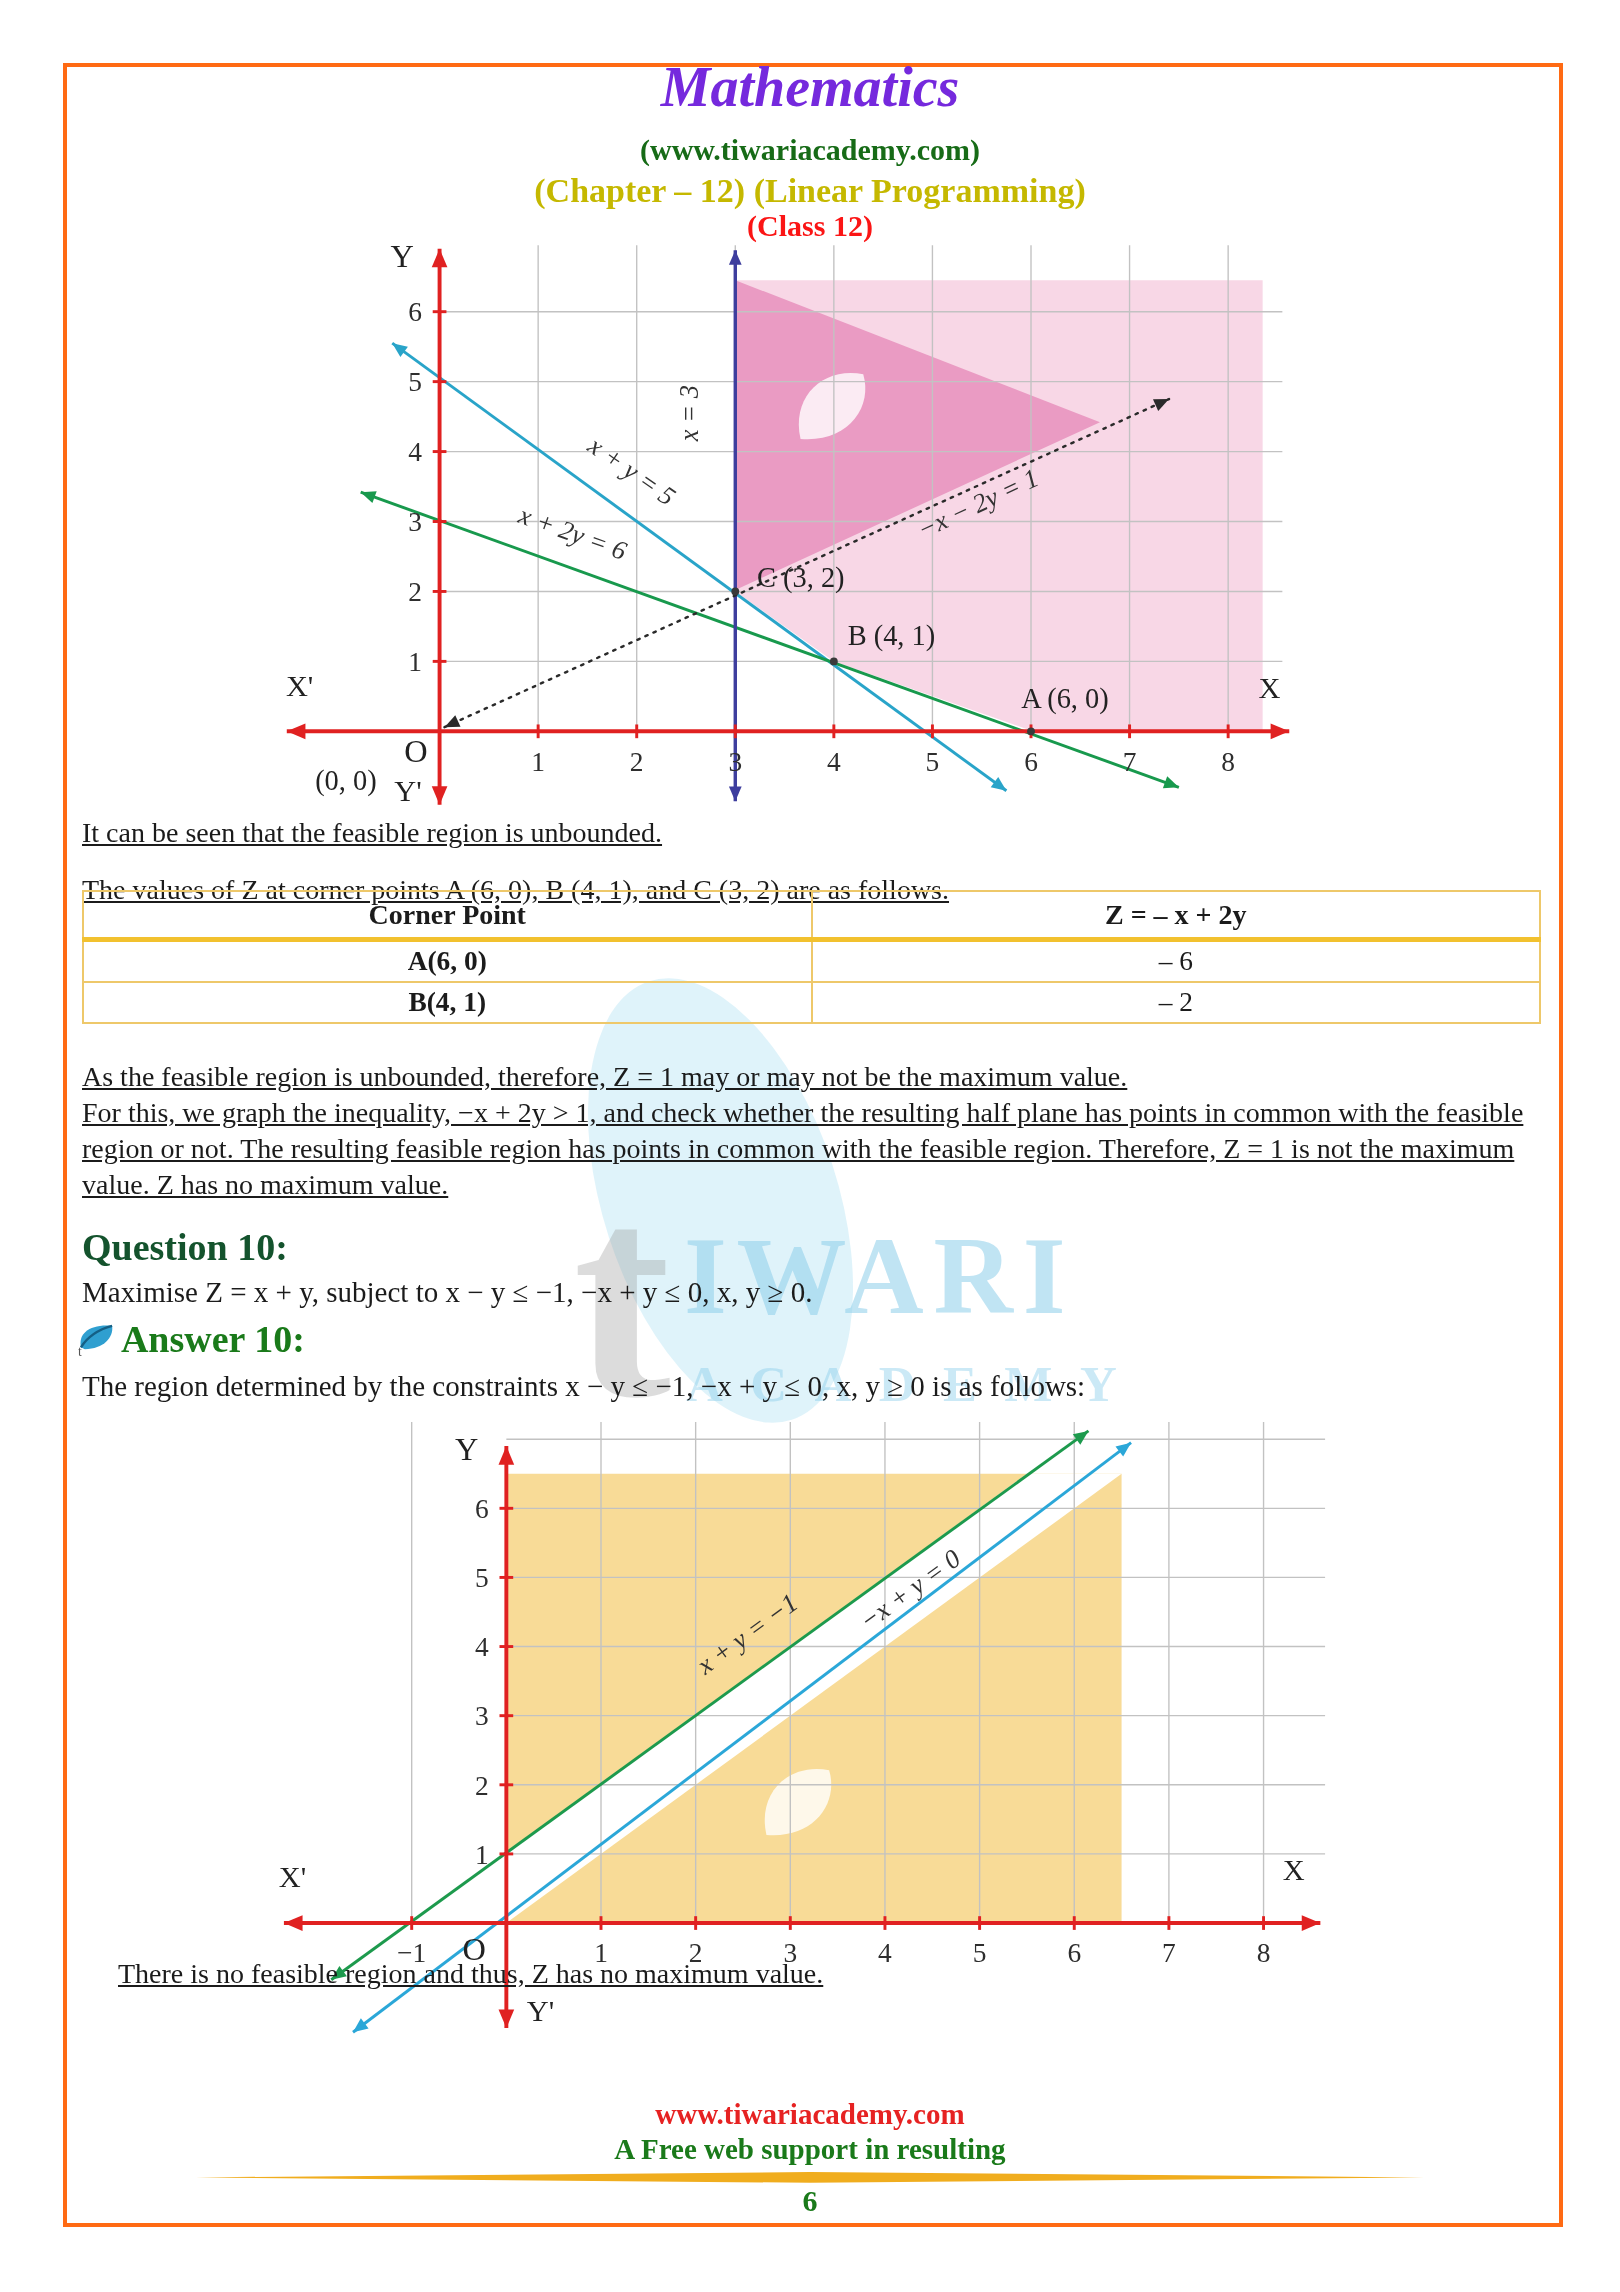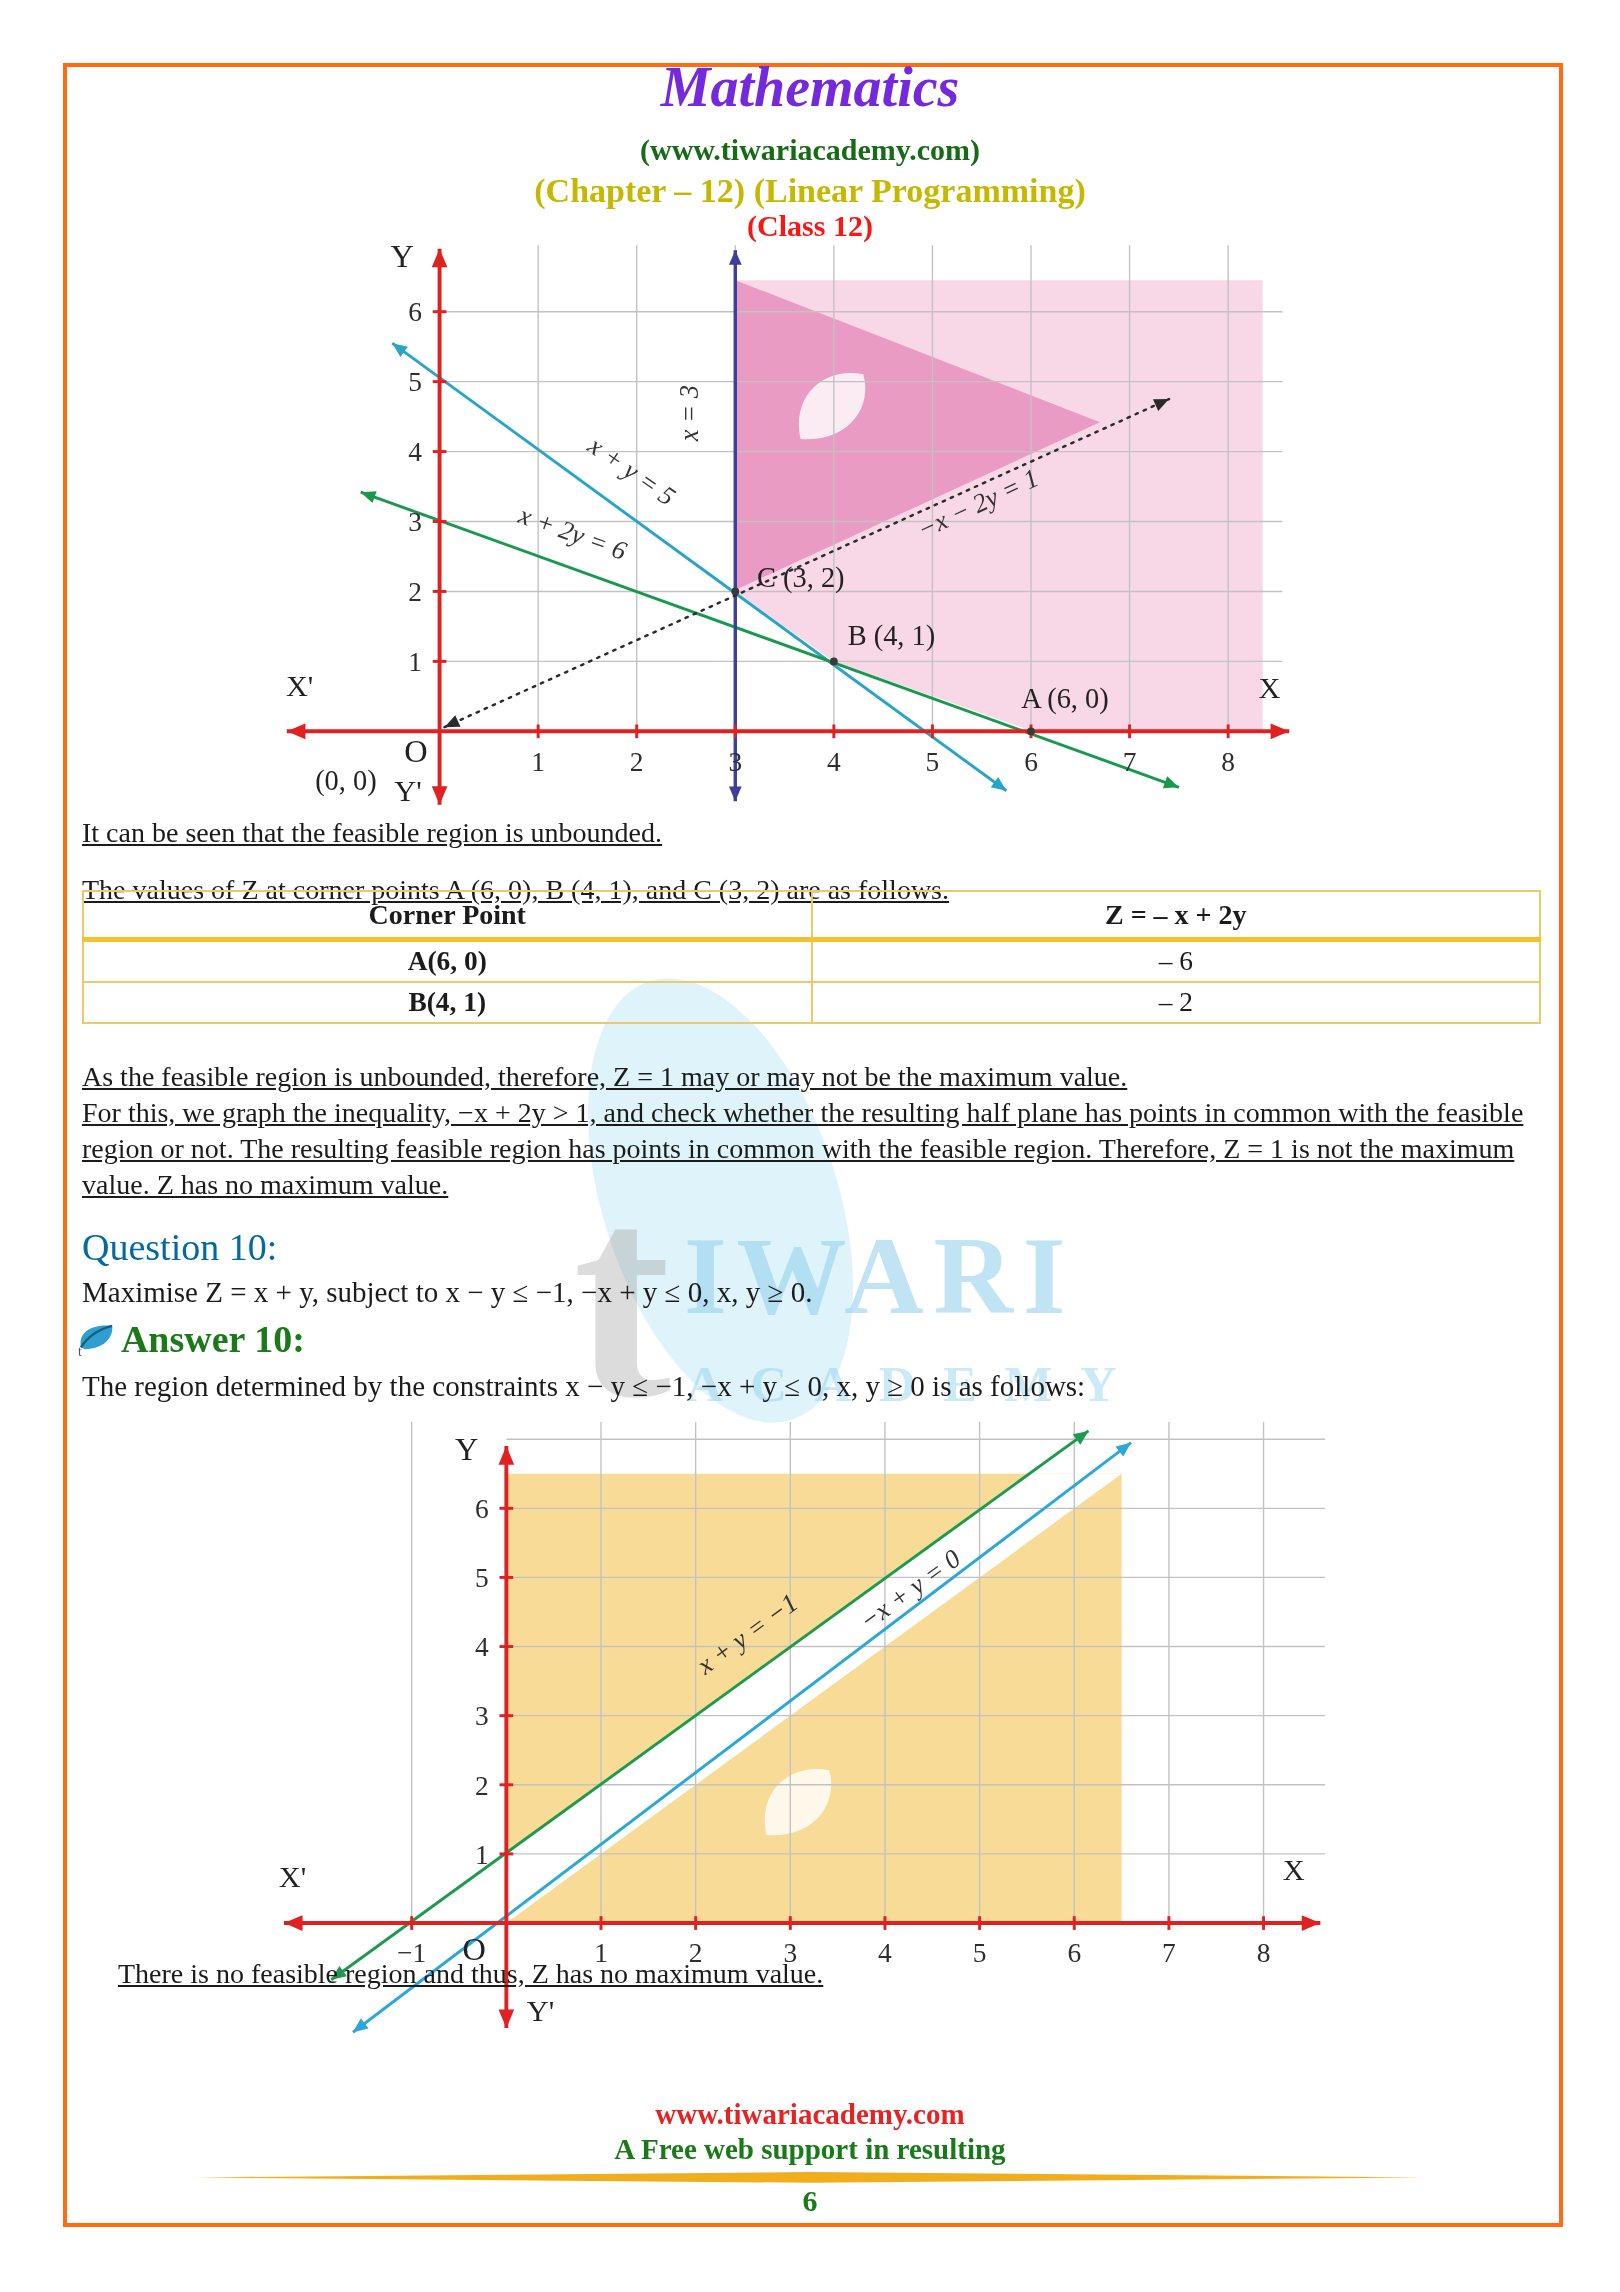--- a/index.html
+++ b/index.html
@@ -29,21 +29,21 @@
   .intro1{top:815px;}
   .intro2{top:872px;}
   .analysis1{top:1059px;}
   .analysis2{top:1095px;}
   table.corner{position:absolute;z-index:2;left:82px;top:890px;width:1459px;
         border-collapse:collapse;background:rgba(255,255,255,0.0);}
   table.corner th, table.corner td{border:2px solid #eec86a;text-align:center;}
   table.corner th{height:43px;font-size:28px;font-weight:bold;border-bottom:5.9px solid #f2c12e;}
   table.corner td{height:37px;font-size:27.4px;}
   table.corner td.pt{font-weight:bold;}
-  .q-label{left:82px;top:1225px;font-size:38px;font-weight:normal;color:#0369a1;}
+  .q-label{left:82px;top:1225px;font-size:38px;font-weight:bold;color:#14532d;}
   .q-text{left:82px;top:1276px;width:1462px;font-size:29px;}
   .a-row{left:76px;top:1317px;display:flex;align-items:center;gap:3.9px;}
   .a-label{font-size:38px;font-weight:bold;color:#1a7a1a;}
   .leaf-icon{display:inline-block;width:41px;height:37px;}
   .a-text{left:82px;top:1370px;width:1462px;font-size:29px;}
   .closing{top:1956px;margin-left:36px;}
   .f-url{top:2098px;font-size:29px;font-weight:bold;color:#e62222;}
   .f-tag{top:2133px;font-size:29px;font-weight:bold;color:#1a7a1a;}
   .divider{left:196px;top:2172px;width:1228px;height:10.8px;background:#f0ad1e;z-index:2;position:absolute;
         clip-path:polygon(0% 50%, 50% 0%, 100% 50%, 50% 100%);}

